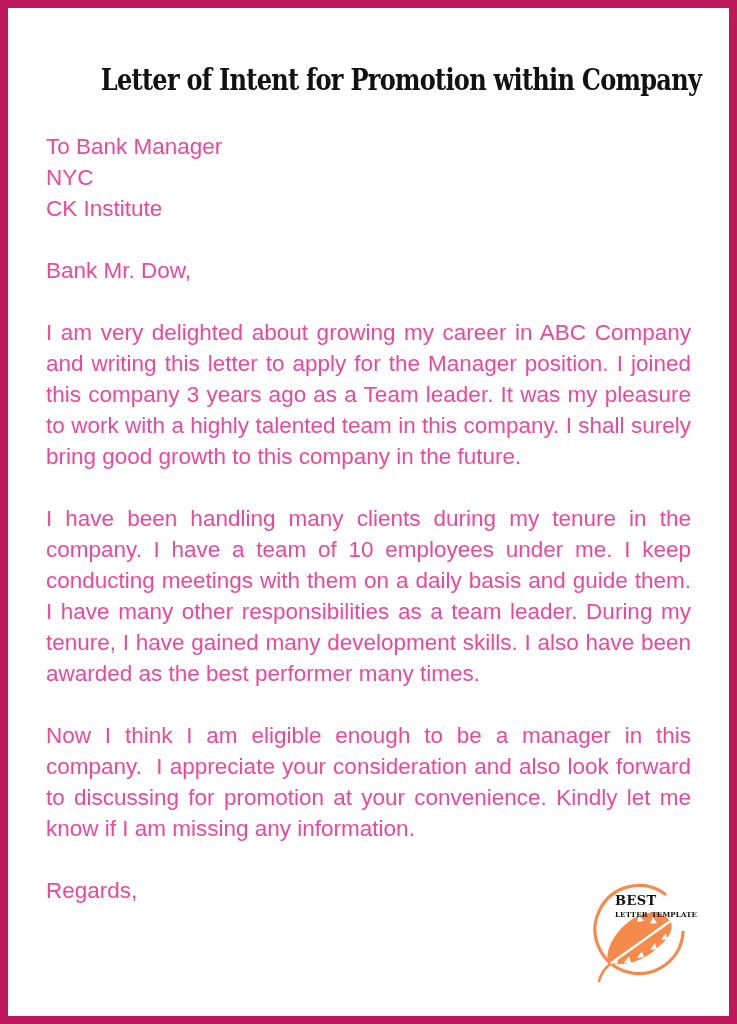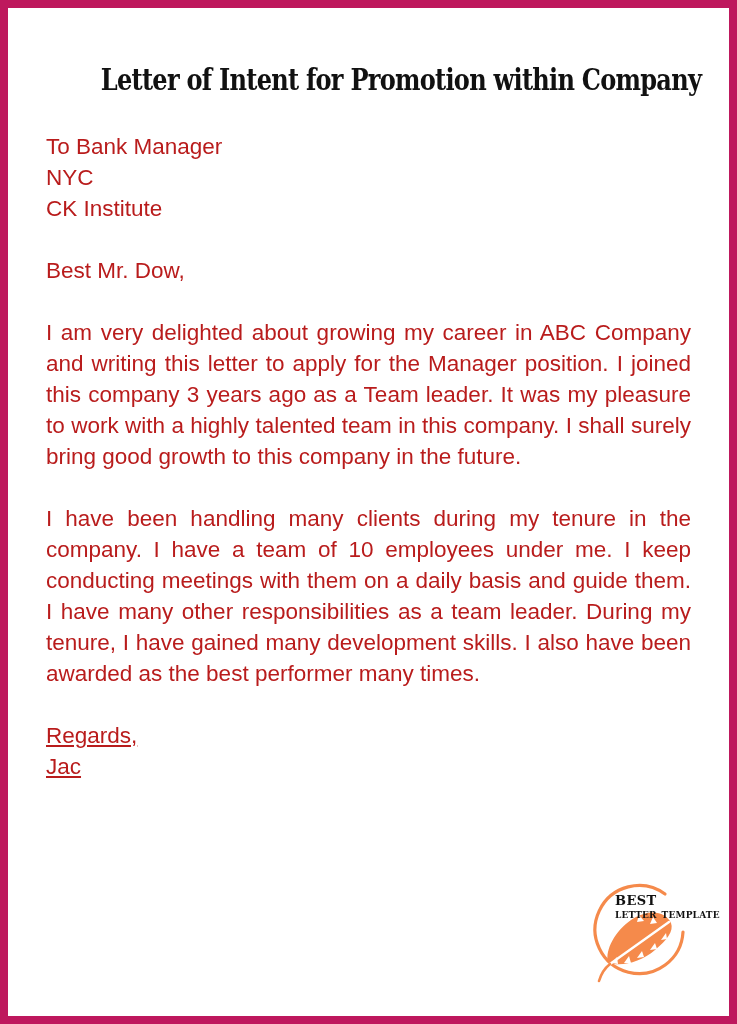--- a/index.html
+++ b/index.html
@@ -45,21 +45,21 @@
     line-height: 1.15;
     transform: scaleX(0.83);
     transform-origin: center center;
     white-space: nowrap;
   }
 
   .letter-body {
     padding-top: 34px;
     font-size: 22.5px;
     line-height: 31px;
-    color: #b91c1c;
+    color: #ec4899;
   }
 
   .address-block {
     margin: 0 0 31px 0;
   }
   .address-line {
     display: block;
     white-space: pre;
   }
 
@@ -73,21 +73,20 @@
     text-align: justify;
     text-justify: inter-word;
     white-space: pre-wrap;
   }
   .body-paragraph:last-of-type {
     margin-bottom: 0;
   }
 
   .signoff-block {
     margin: 31px 0 0 0;
-    text-decoration: underline;
   }
   .signoff-line {
     display: block;
     white-space: pre;
   }
 
   
   .logo {
     position: absolute;
     right: 26px;
@@ -117,21 +116,21 @@
     letter-spacing: 0.4px;
     color: #111111;
     font-variant: small-caps;
     text-transform: lowercase;
   }
   .logo-word-sub {
     display: block;
     margin-top: 1px;
     font-family: "DejaVu Serif", "Liberation Serif", serif;
     font-weight: 700;
-    font-size: 13px;
+    font-size: 10px;
     line-height: 10px;
     letter-spacing: 0.2px;
     color: #111111;
     font-variant: small-caps;
     text-transform: lowercase;
     white-space: nowrap;
   }
 </style>
 </head>
 <body>
@@ -142,30 +141,30 @@
     <h1 class="letter-title">Letter of Intent for Promotion within Company</h1>
 
     <div class="letter-body">
 
       <div class="address-block">
         <span class="address-line">To Bank Manager</span>
         <span class="address-line">NYC</span>
         <span class="address-line">CK Institute</span>
       </div>
 
-      <p class="salutation">Best Mr. Dow,</p>
+      <p class="salutation">Bank Mr. Dow,</p>
 
       <p class="body-paragraph">I am very delighted about growing my career in ABC Company and writing this letter to apply for the Manager position. I joined this company 3 years ago as a Team leader. It was my pleasure to work with a highly talented team in this company. I shall surely bring good growth to this company in the future.</p>
 
       <p class="body-paragraph">I have been handling many clients during my tenure in the company. I have a team of 10 employees under me. I keep conducting meetings with them on a daily basis and guide them. I have many other responsibilities as a team leader. During my tenure, I have gained many development skills. I also have been awarded as the best performer many times.</p>
 
+      <p class="body-paragraph">Now I think I am eligible enough to be a manager in this company.  I appreciate your consideration and also look forward to discussing for promotion at your convenience. Kindly let me know if I am missing any information.</p>
 
       <div class="signoff-block">
         <span class="signoff-line">Regards,</span>
-        <span class="signoff-line">Jac</span>
       </div>
 
     </div>
 
     <div class="logo">
       <svg viewBox="0 0 124 120" xmlns="http://www.w3.org/2000/svg">
 
         <path d="M 86 16
                  A 44 44 0 1 0 104 54" fill="none" stroke="#F58A4B" stroke-width="3.2" stroke-linecap="round"></path>
 

